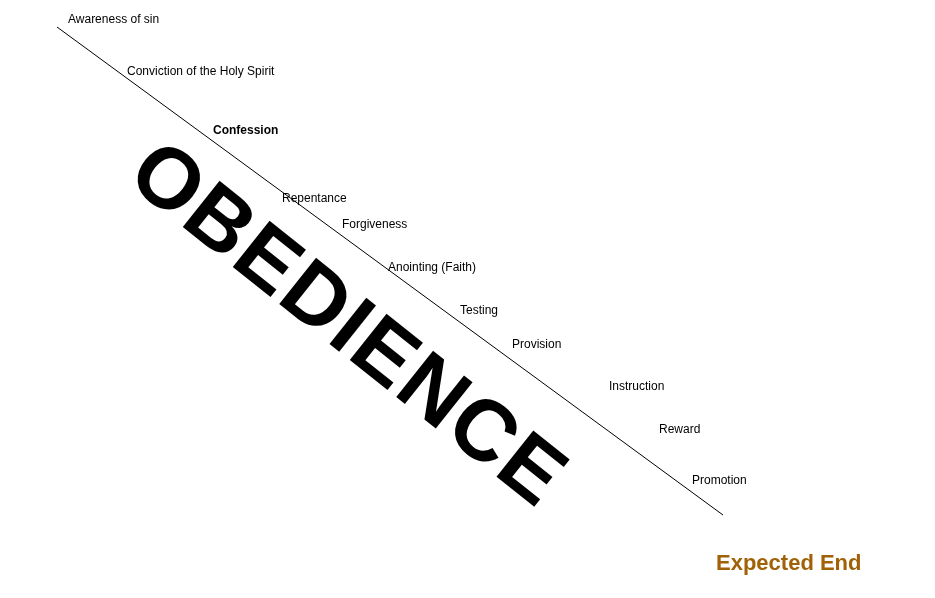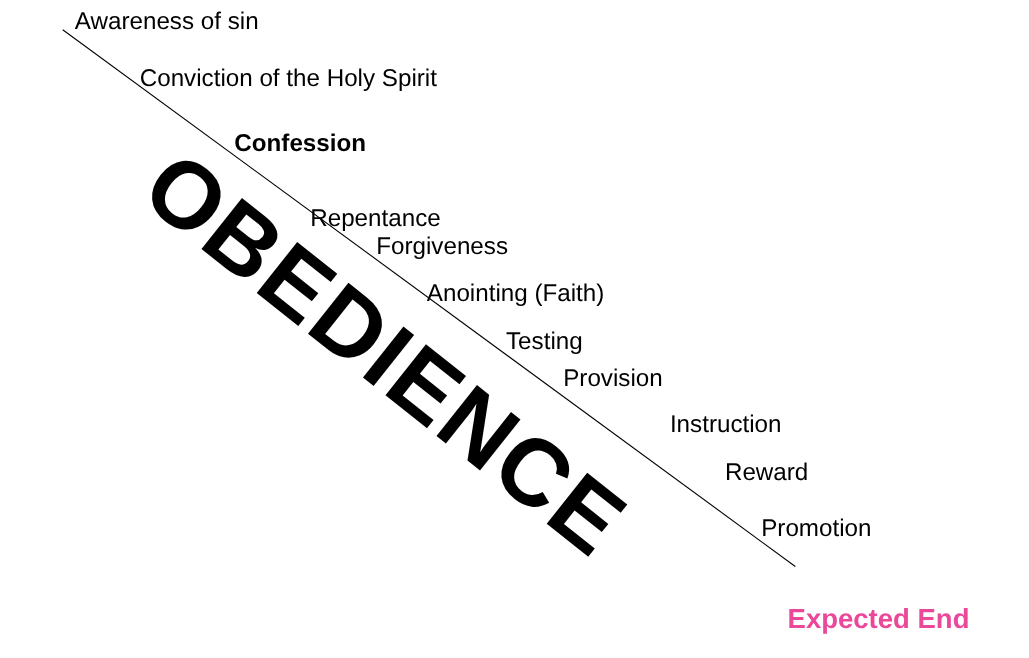--- a/index.html
+++ b/index.html
@@ -15,21 +15,21 @@
       font-family: "Liberation Sans", sans-serif;
       color: #000000;
     }
     .diag-line {
       position: absolute;
       left: 0;
       top: 0;
     }
     .step {
       position: absolute;
-      font-size: 22px;
+      font-size: 12px;
       line-height: 20px;
       white-space: nowrap;
       color: #000;
     }
     .big-word {
       position: absolute;
       left: 350px;
       top: 322px;
       transform: translate(-50%, -50%) rotate(38.5deg);
       font-weight: bold;
@@ -37,24 +37,24 @@
       letter-spacing: 2px;
       white-space: nowrap;
       line-height: 1;
       color: #000;
     }
     .end-label {
       position: absolute;
       left: 716px;
       top: 548px;
       font-weight: bold;
-      font-size: 25px;
+      font-size: 22px;
       line-height: 30px;
       white-space: nowrap;
-      color: #ec4899;
+      color: #a16207;
     }
   </style>
 </head>
 <body>
 
 <svg class="diag-line" width="935" height="598">
   <line x1="57" y1="27" x2="723" y2="515" stroke="#000000" stroke-width="1"></line>
 </svg>
 
 <div class="step" style="left:68px;top:9px;">Awareness of sin</div>

